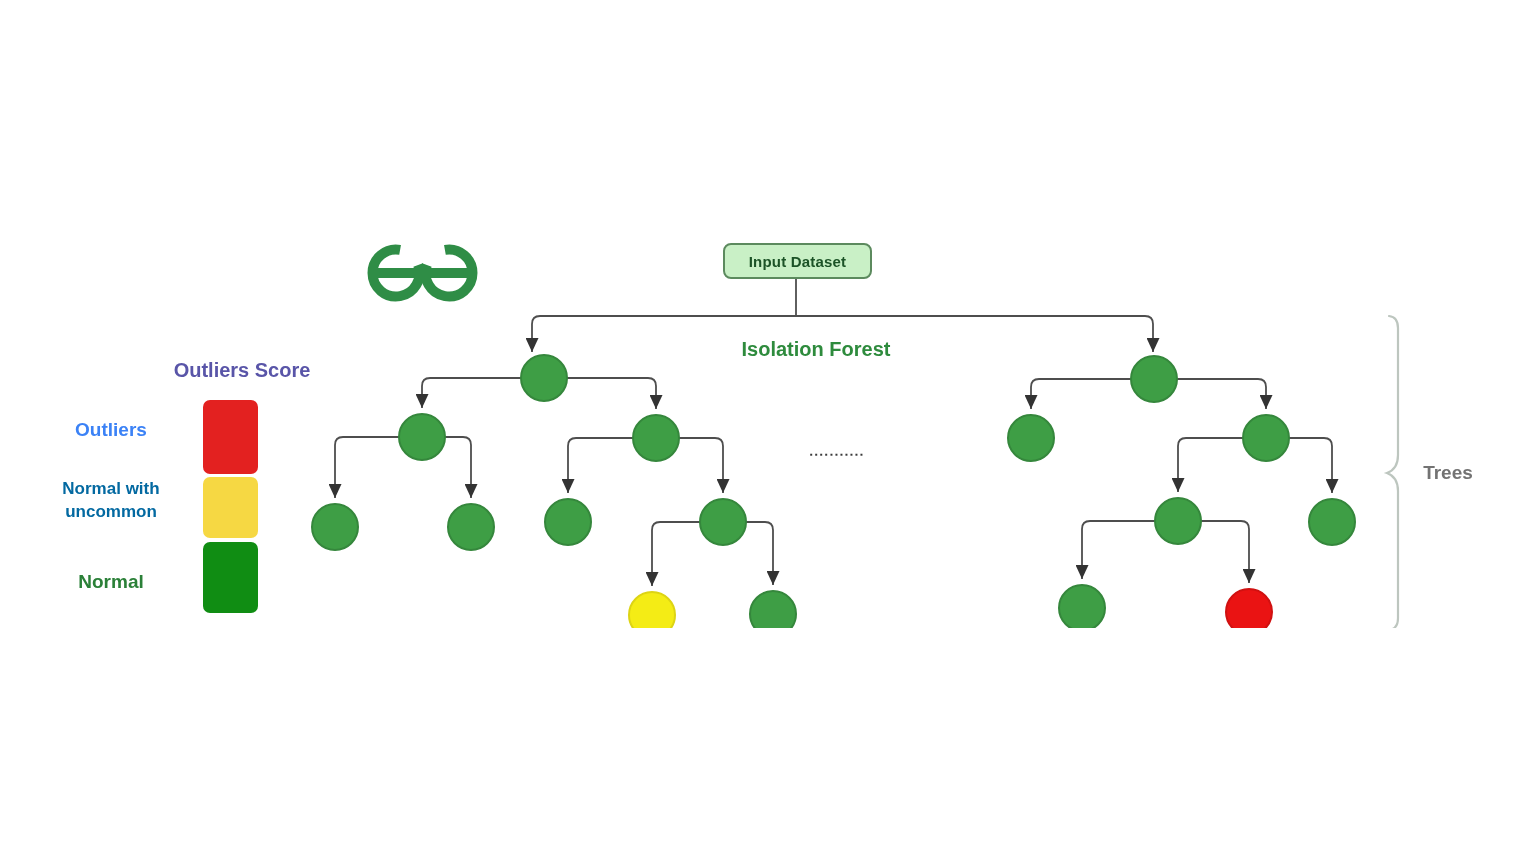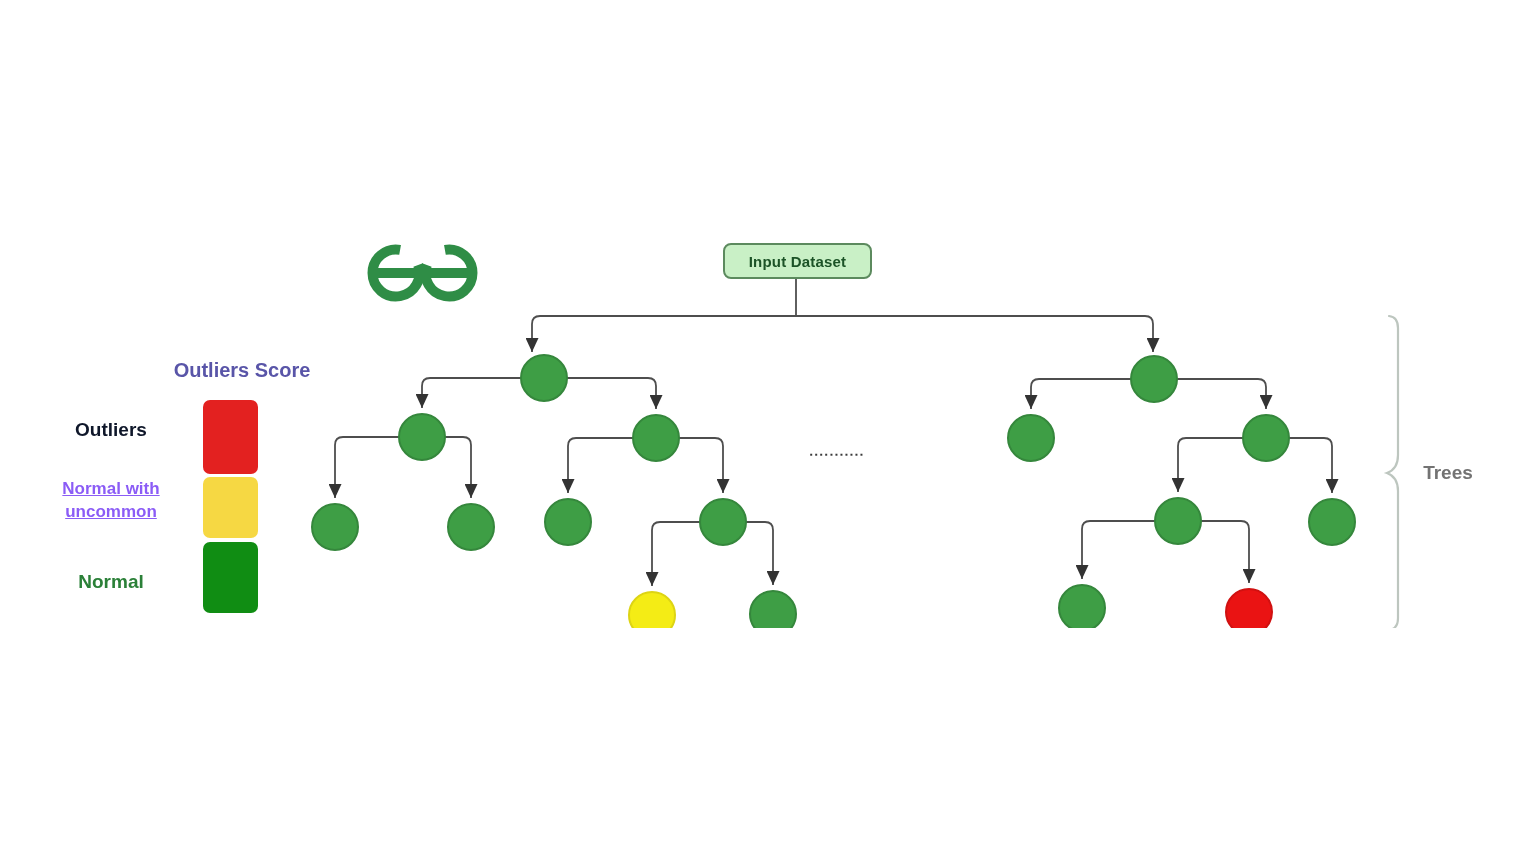--- a/index.html
+++ b/index.html
@@ -113,30 +113,31 @@
         </g>
       </g>
 
     <path d="M 1389 316 Q 1398 317 1398 328 L 1398 455 Q 1398 469 1387 473 Q 1398 477 1398 491 L 1398 618 Q 1398 629 1389 630" fill="none" stroke-width="2.2" stroke-linecap="round" stroke="#bdc6bf"></path>
   </svg>
 
   <div class="abs input-box" style="background: rgb(201, 240, 198); border-color: rgb(92, 138, 94); color: rgb(28, 83, 39);">
     <span>Input Dataset</span>
   </div>
 
+  <div class="abs iso-title" style="color: rgb(46, 139, 61);">Isolation Forest</div>
 
   <div class="abs dots" style="color: rgb(58, 58, 58);">▪▪▪▪▪▪▪▪▪▪▪</div>
 
   <div class="abs trees-label" style="color: #737373;">Trees</div>
 
   <div>
     <div class="abs legend-title" style="color: rgb(89, 85, 168);">Outliers Score</div>
 
     <div class="abs swatch swatch-0" style="background: rgb(227, 33, 32);"></div>
     <div class="abs swatch swatch-1" style="background: rgb(246, 216, 67);"></div>
     <div class="abs swatch swatch-2" style="background: rgb(16, 141, 19);"></div>
 
-    <div class="abs legend-label label-0" style="color: #0f172a;">Outliers</div>
-    <div class="abs legend-label label-1" style="color: #8b5cf6; text-decoration: underline;">Normal with uncommon</div>
+    <div class="abs legend-label label-0" style="color: #3b82f6;">Outliers</div>
+    <div class="abs legend-label label-1" style="color: #0369a1;">Normal with uncommon</div>
     <div class="abs legend-label label-2" style="color: rgb(43, 128, 56);">Normal</div>
   </div>
 
 </div>
 
 </body></html>

